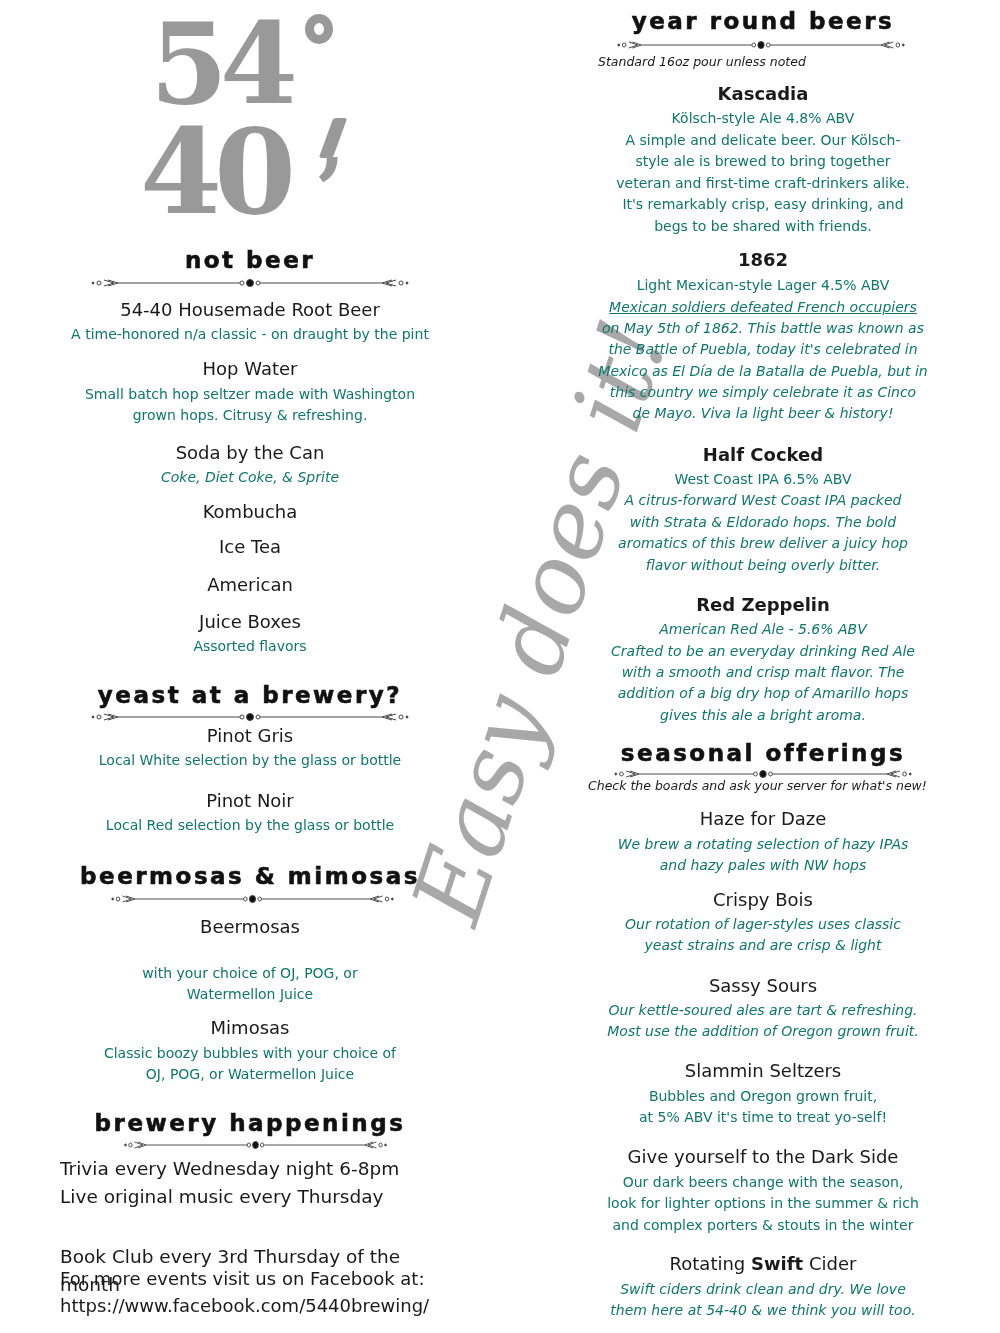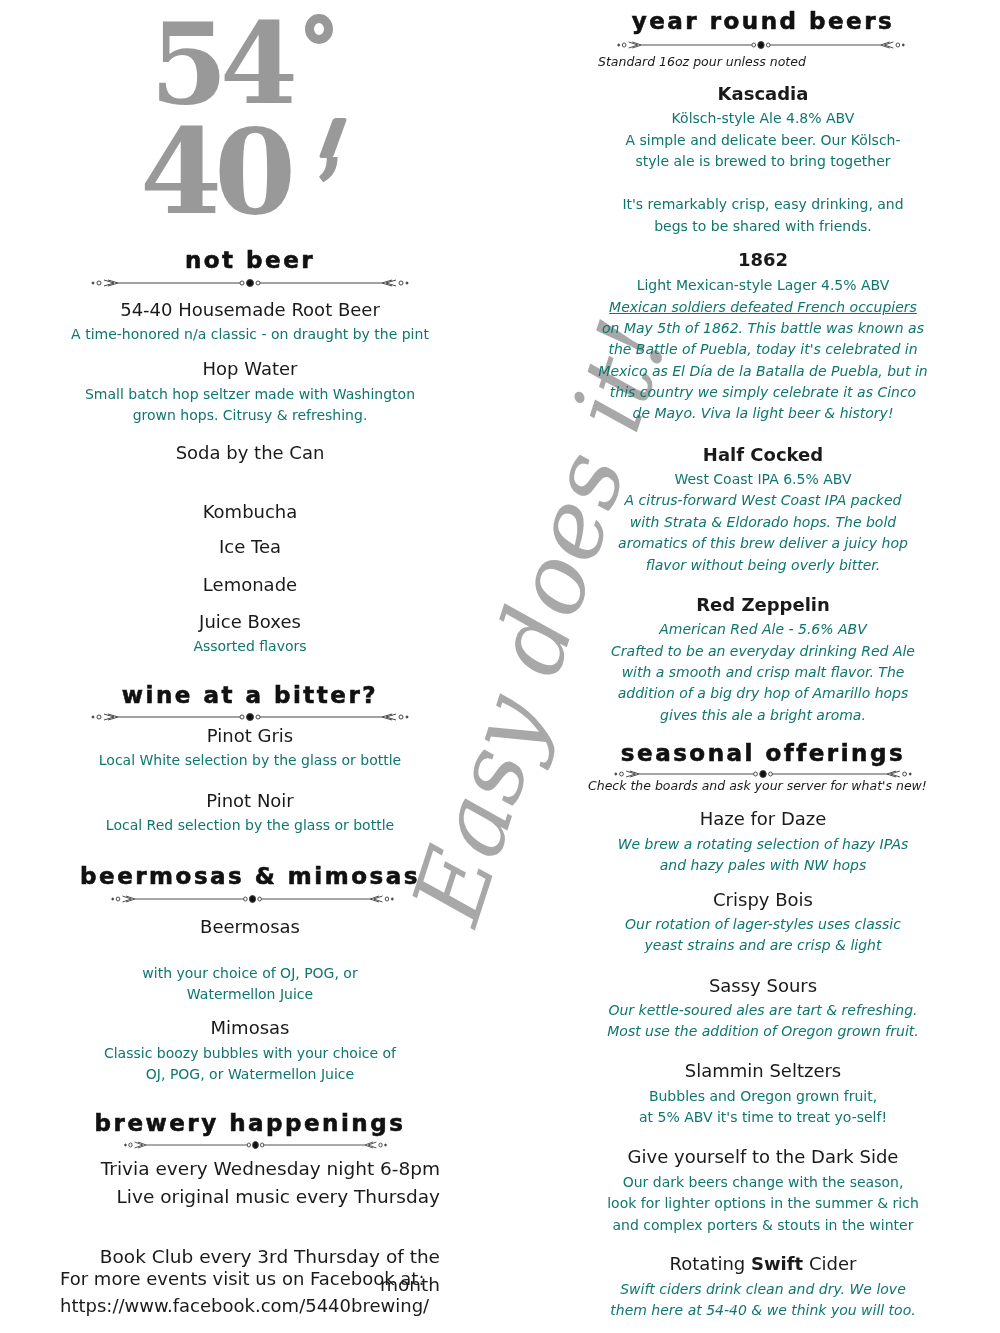--- a/index.html
+++ b/index.html
@@ -36,21 +36,21 @@
     .desc.it { font-style: italic; }
     .note { position: absolute; left: 0; right: 0; font-size: 12.5px; font-style: italic; text-align: left; }
 
     .script {
       position: absolute; left: 285px; top: 640px; width: 460px; height: 120px;
       transform: rotate(-72deg); transform-origin: center;
       font-family: "DejaVu Serif", serif; font-style: italic; font-size: 96px;
       color: #a8a8a8; white-space: nowrap; text-align: center; line-height: 120px;
     }
 
-    .happen { position: absolute; left: 0; right: 0; font-size: 18.5px; line-height: 27.5px; text-align: right; }
+    .happen { position: absolute; left: 0; right: 0; font-size: 18.5px; line-height: 27.5px; text-align: left; }
     .fb { position: absolute; left: 0; right: 0; font-size: 18px; line-height: 27px; text-align: left; }
   </style>
 </head>
 <body>
 
 <div class="logo">
   <span class="l1">54</span>
   <span class="deg"></span>
   <span class="comma">,</span>
   <span class="l2">40</span>
@@ -81,28 +81,29 @@
   </div>
 
   <div class="item-name" style="top:299px;">54-40 Housemade Root Beer</div>
   <div class="desc" style="top:324px;">A time-honored n/a classic - on draught by the pint</div>
 
   <div class="item-name" style="top:358px;">Hop Water</div>
   <div class="desc" style="top:384px;">Small batch hop seltzer made with Washington</div>
   <div class="desc" style="top:405px;">grown hops. Citrusy &amp; refreshing.</div>
 
   <div class="item-name" style="top:442px;">Soda by the Can</div>
+  <div class="desc it" style="top:467px;">Coke, Diet Coke, &amp; Sprite</div>
 
   <div class="item-name" style="top:501px;">Kombucha</div>
   <div class="item-name" style="top:536px;">Ice Tea</div>
-  <div class="item-name" style="top:574px;">Lemonade</div>
+  <div class="item-name" style="top:574px;">American</div>
   <div class="item-name" style="top:611px;">Juice Boxes</div>
   <div class="desc" style="top:636px;">Assorted flavors</div>
 
-  <div class="section-title" style="top:682px;">wine at a bitter?</div>
+  <div class="section-title" style="top:682px;">yeast at a brewery?</div>
   <div class="divider" style="left:30px;width:320px;top:711px;">
     <svg viewBox="0 0 320 12">
         <g stroke="#444" fill="none" stroke-width="1">
           <circle cx="3" cy="6" r="1" fill="#444"></circle>
           <circle cx="9" cy="6" r="2"></circle>
           <path d="M14 3 L24 6 L14 9 M18 3 L28 6 L18 9"></path>
           <line x1="28" y1="6" x2="150" y2="6"></line>
           <circle cx="152" cy="6" r="2"></circle>
           <circle cx="160" cy="6" r="3.5" fill="#111"></circle>
           <circle cx="168" cy="6" r="2"></circle>
@@ -187,20 +188,21 @@
           <circle cx="317" cy="6" r="1" fill="#444"></circle>
         </g>
       </svg>
   </div>
   <div class="note" style="top:54px;">Standard 16oz pour unless noted</div>
 
   <div class="item-name bold" style="top:83px;">Kascadia</div>
   <div class="desc" style="top:108px;">Kölsch-style Ale 4.8% ABV</div>
   <div class="desc" style="top:130px;">A simple and delicate beer. Our Kölsch-</div>
   <div class="desc" style="top:151px;">style ale is brewed to bring together</div>
+  <div class="desc" style="top:173px;">veteran and first-time craft-drinkers alike.</div>
   <div class="desc" style="top:194px;">It's remarkably crisp, easy drinking, and</div>
   <div class="desc" style="top:216px;">begs to be shared with friends.</div>
 
   <div class="item-name bold" style="top:249px;">1862</div>
   <div class="desc" style="top:275px;">Light Mexican-style Lager 4.5% ABV</div>
   <div class="desc it" style="top:297px;text-decoration:underline;">Mexican soldiers defeated French occupiers</div>
   <div class="desc it" style="top:318px;">on May 5th of 1862. This battle was known as</div>
   <div class="desc it" style="top:339px;">the Battle of Puebla, today it's celebrated in</div>
   <div class="desc it" style="top:361px;">Mexico as El Día de la Batalla de Puebla, but in</div>
   <div class="desc it" style="top:382px;">this country we simply celebrate it as Cinco</div>

